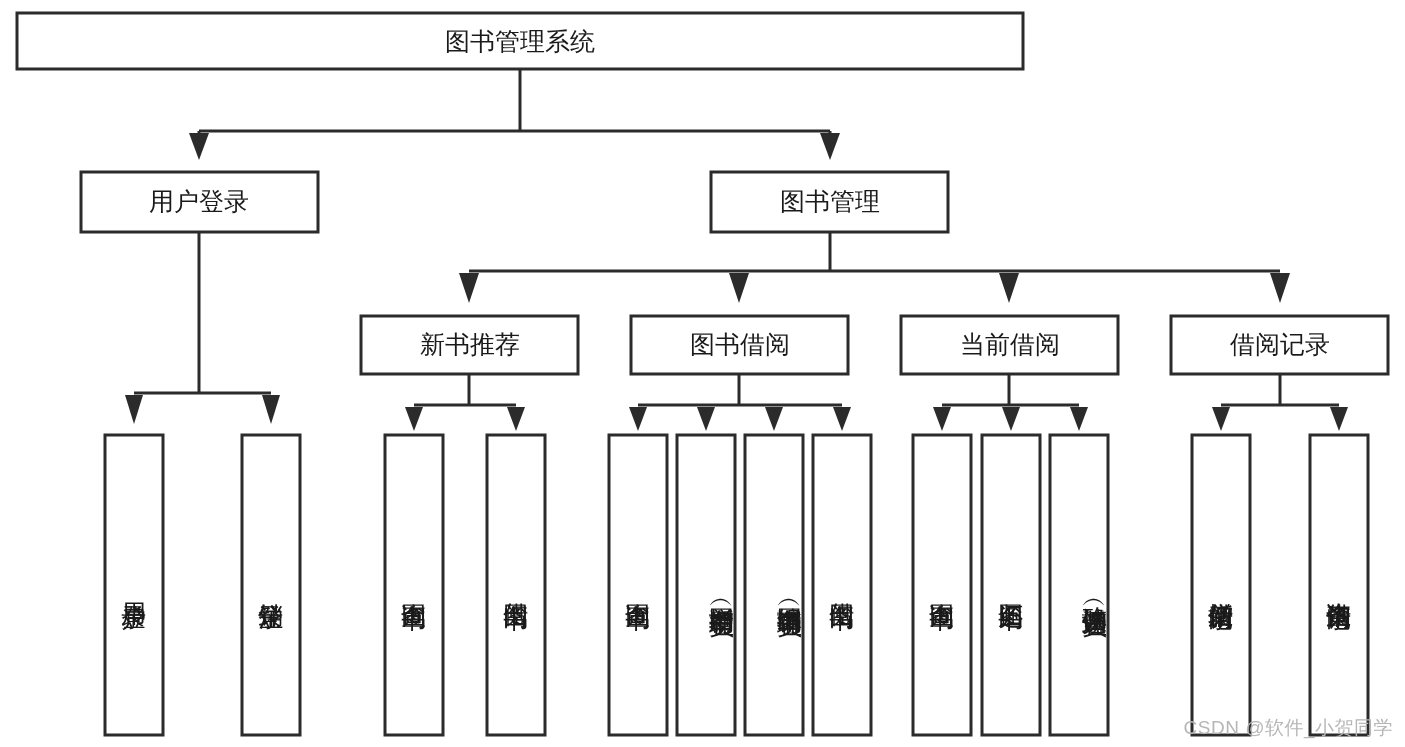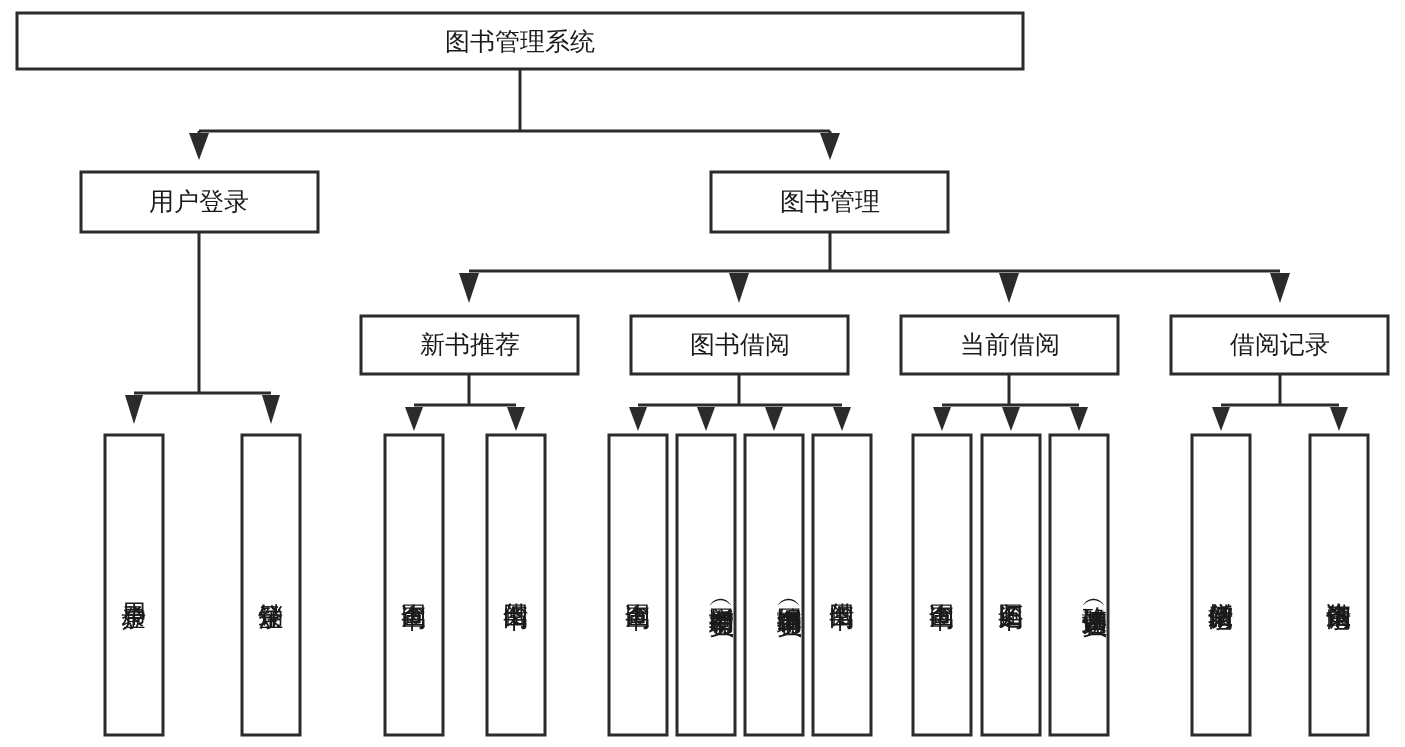--- a/index.html
+++ b/index.html
@@ -207,14 +207,15 @@
   <div class="node-label-v" style="left:913px; top:435px; width:58px; height:300px; display:flex; align-items:center; justify-content:center;">查询图书</div>
 
   <div class="node-label-v" style="left:982px; top:435px; width:58px; height:300px; display:flex; align-items:center; justify-content:center;">归还图书</div>
 
   <div class="node-label-v" style="left:1050px; top:441px; width:58px; height:300px; display:flex; align-items:flex-start; justify-content:center;">确认归还（管理员）</div>
 
   <div class="node-label-v" style="left:1192px; top:435px; width:58px; height:300px; display:flex; align-items:center; justify-content:center;">新增借阅记录</div>
 
   <div class="node-label-v" style="left:1310px; top:435px; width:58px; height:300px; display:flex; align-items:center; justify-content:center;">查询借阅记录</div>
 
+  <div id="watermark">CSDN @软件_小贺同学</div>
 
 </div>
 
 </body></html>

